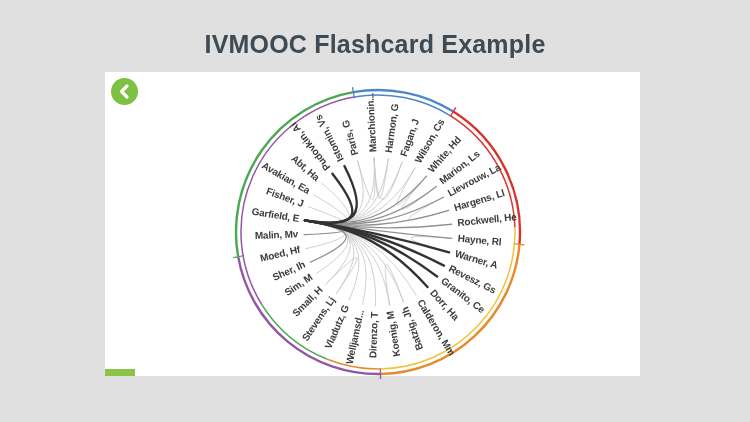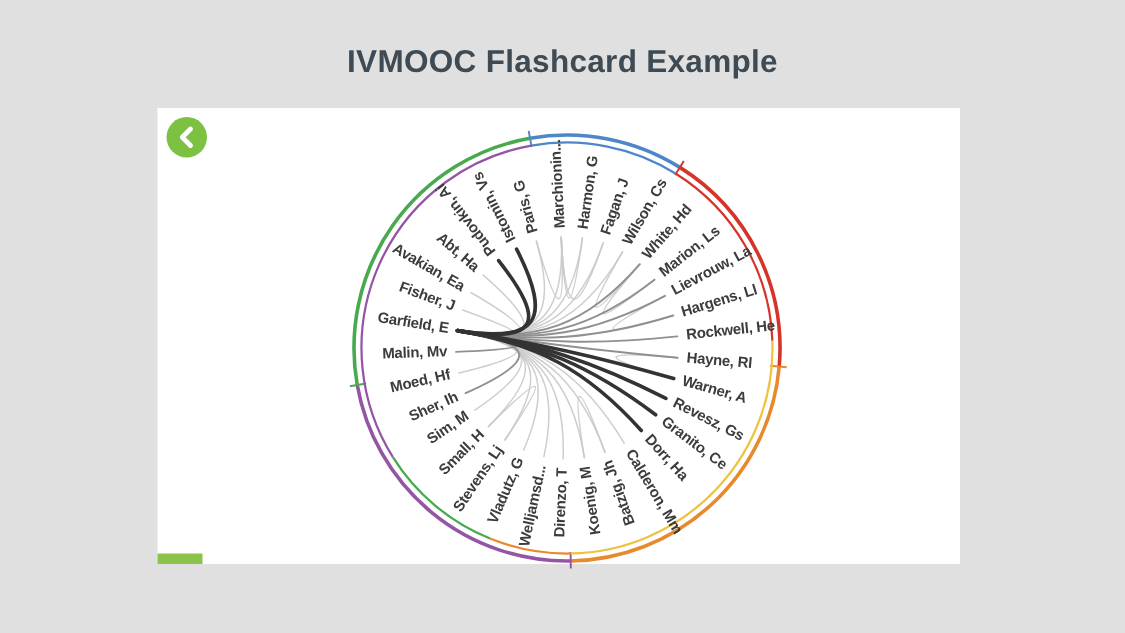--- a/index.html
+++ b/index.html
@@ -4,21 +4,21 @@
 <style>
   html,body{margin:0;padding:0;}
   body{
     width:750px;height:422px;overflow:hidden;position:relative;
     background:#e0e0e0;
     font-family:"Liberation Sans",sans-serif;
   }
   .page-title{
     position:absolute;top:30px;left:0;width:750px;
     text-align:center;margin:0;
-    font-size:21px;font-weight:700;color:#3e4b54;letter-spacing:.2px;
+    font-size:25px;font-weight:700;color:#3e4b54;letter-spacing:.2px;
   }
   .card{
     position:absolute;left:105px;top:72px;width:535px;height:304px;
     background:#ffffff;
   }
   .back-btn{
     position:absolute;left:6px;top:6px;width:27px;height:27px;
     border-radius:50%;border:none;padding:0;cursor:pointer;
     display:flex;align-items:center;justify-content:center;
   }

